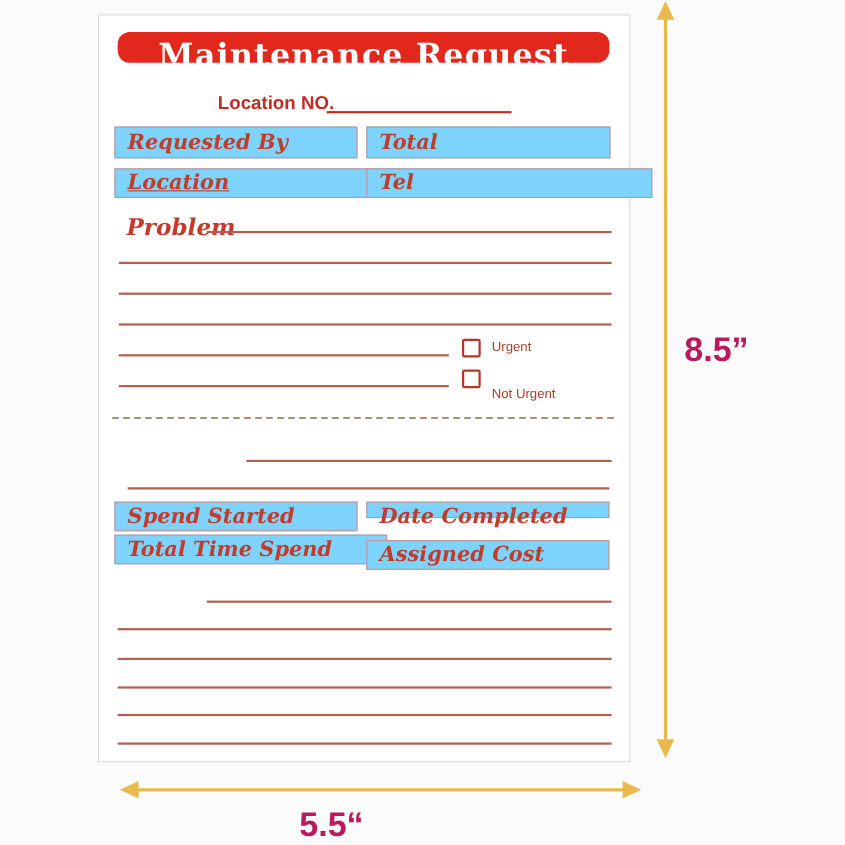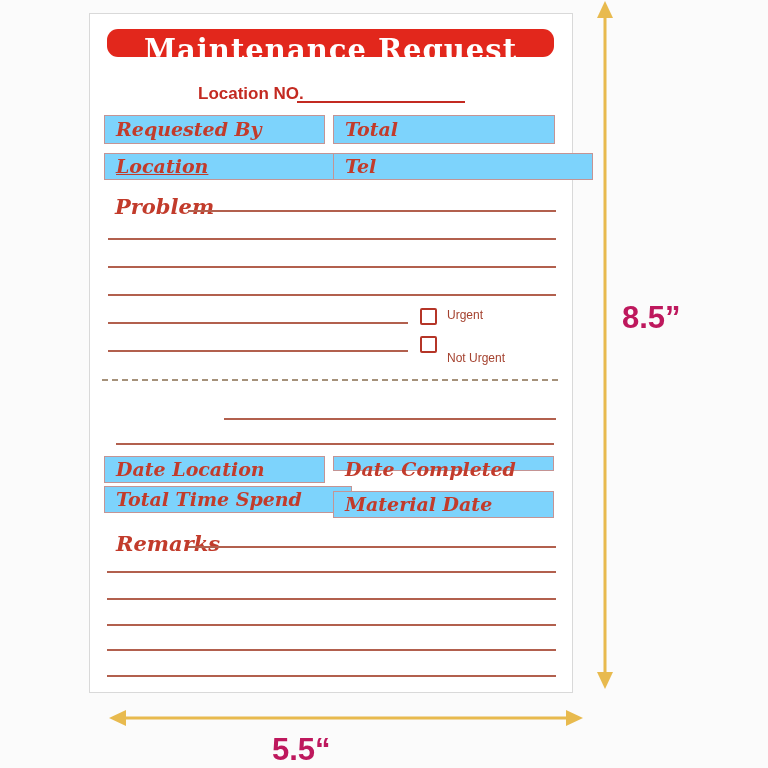--- a/index.html
+++ b/index.html
@@ -95,33 +95,32 @@
   <div class="cbox-label" style="left:357px; top:294px;">Urgent</div>
   <div class="cbox" style="left:330px; top:322px;"></div>
   <div class="cbox-label" style="left:357px; top:337px;">Not Urgent</div>
 
   <div class="dashed"></div>
 
   <div class="wline" style="left:134px; top:404px; width:332px;"></div>
   <div class="wline" style="left:26px; top:429px; width:438px;"></div>
 
   <div class="fbox" style="left:14px; top:442px; width:221px; height:27px; line-height:25px;">
-    <span>Date Location</span>
+    <span>Spend Started</span>
   </div>
   <div class="fbox" style="left:243px; top:442px; width:221px; height:15px; line-height:25px;">
     <span>Date Completed</span>
   </div>
   <div class="fbox" style="left:14px; top:472px; width:248px; height:27px; line-height:25px;">
     <span>Total Time Spend</span>
   </div>
   <div class="fbox" style="left:243px; top:477px; width:221px; height:27px; line-height:25px;">
-    <span>Material Date</span>
+    <span>Assigned Cost</span>
   </div>
 
-  <div class="script-label" style="left:26px; top:517px;">Remarks</div>
   <div class="wline" style="left:98px; top:532px; width:368px;"></div>
   <div class="wline" style="left:17px; top:557px; width:449px;"></div>
   <div class="wline" style="left:17px; top:584px; width:449px;"></div>
   <div class="wline" style="left:17px; top:610px; width:449px;"></div>
   <div class="wline" style="left:17px; top:635px; width:449px;"></div>
   <div class="wline" style="left:17px; top:661px; width:449px;"></div>
 
 </div>
 
 <svg class="arrow" style="left:595px; top:0px;" width="20" height="690" viewBox="0 0 20 690">

